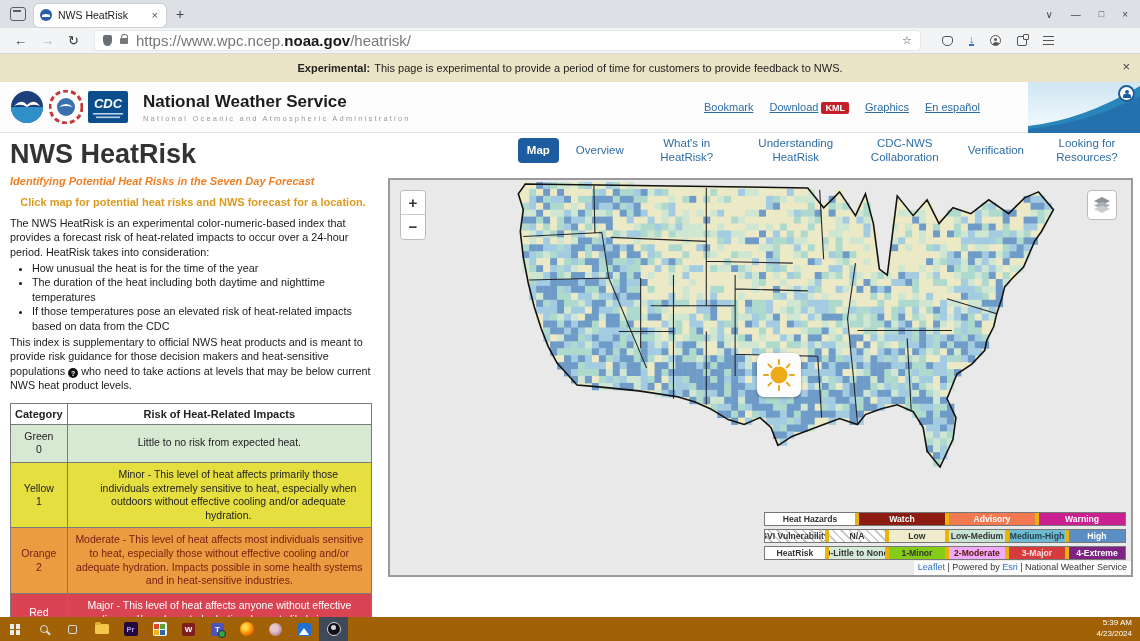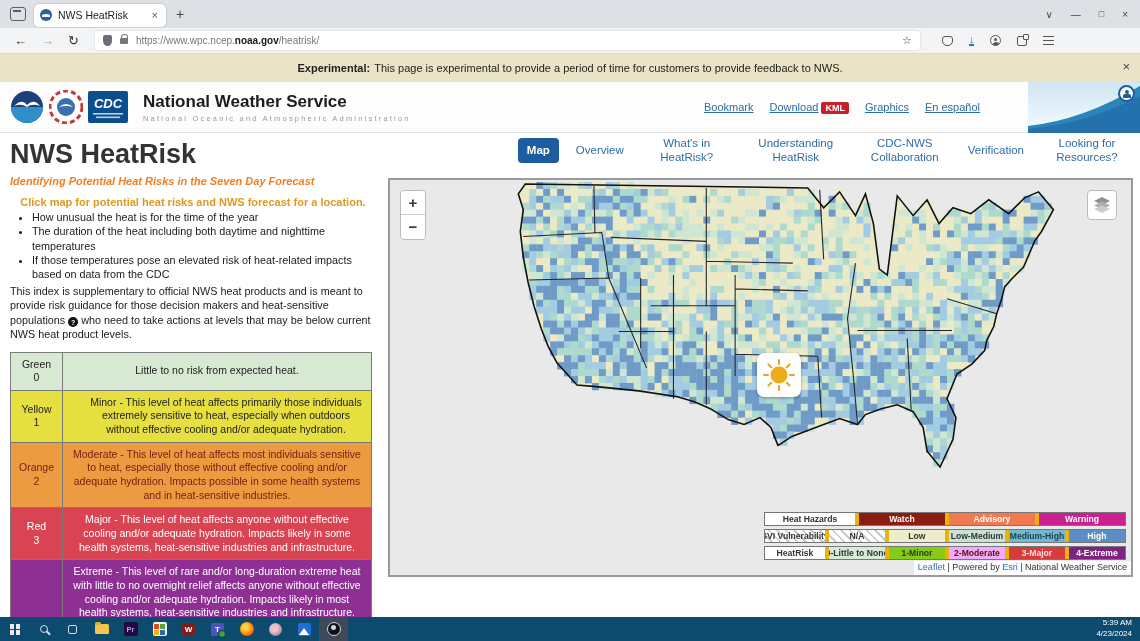--- a/index.html
+++ b/index.html
@@ -21,21 +21,21 @@
   .winbtn { color:#444; font-size:10px; }
   .winbtn.max { font-size:9px; }
 
   .toolbar { position:absolute; top:28px; left:0; right:0; height:26px; background:#f3f4f6; display:flex; align-items:center; border-bottom:1px solid #d8d8d8; }
   .navbtn { font-size:13px; color:#333; margin-left:14px; }
   .navbtn.disabled { color:#aaa; }
   .urlbar { margin-left:16px; width:825px; height:19px; background:#fff; border-radius:3px; box-shadow:0 0 2px rgba(0,0,0,.2); display:flex; align-items:center; padding:0 8px; }
   .shield { width:9px; height:11px; background:#6a6f76; border-radius:2px 2px 50% 50%; margin-right:8px; flex:0 0 9px; }
   .lock { width:8px; height:6px; background:#777; border-radius:1px; position:relative; margin-right:8px; flex:0 0 8px; }
   .lock::before { content:""; position:absolute; left:1.5px; top:-4px; width:5px; height:5px; border:1.3px solid #777; border-radius:50% 50% 0 0; border-bottom:none; }
-  .url { font-size:10px; color:#777; white-space:nowrap; flex:1; }
+  .url { font-size:15px; color:#777; white-space:nowrap; flex:1; }
   .url b { color:#1a1a1a; }
   .urlstar { font-size:11px; color:#555; }
   .toolbar-icons { display:flex; align-items:center; gap:16px; margin-left:22px; }
   .pocket { width:11px; height:10px; border:1.4px solid #555; border-radius:3px 3px 5px 5px; }
   .dl { font-size:11px; font-weight:bold; color:#2a6fd4; border-bottom:2px solid #2a6fd4; line-height:9px; }
   .account { width:11px; height:11px; border:1.4px solid #555; border-radius:50%; position:relative; }
   .account::before { content:""; position:absolute; left:3px; top:1.5px; width:3px; height:3px; border-radius:50%; background:#555; }
   .account::after { content:""; position:absolute; left:1.5px; top:5.5px; width:6px; height:3px; border-radius:3px 3px 0 0; background:#555; }
   .ext { width:10px; height:10px; border:1.4px solid #555; border-radius:2px; position:relative; }
   .ext::after { content:""; position:absolute; right:-3px; top:-3px; width:4px; height:4px; background:#f3f4f6; border:1.4px solid #555; border-radius:1px; }
@@ -211,33 +211,38 @@
         </span>
     </div>
   </div>
 
   <div class="main">
 
     <div class="leftcol">
       <div class="page-title">NWS HeatRisk</div>
       <div class="tagline">Identifying Potential Heat Risks in the Seven Day Forecast</div>
       <div class="instruction">Click map for potential heat risks and NWS forecast for a location.</div>
+      <div class="para">The NWS HeatRisk is an experimental color-numeric-based index that provides a forecast risk of heat-related impacts to occur over a 24-hour period. HeatRisk takes into consideration:</div>
       <ul class="bullets">
         <li>How unusual the heat is for the time of the year</li>
         <li>The duration of the heat including both daytime and nighttime temperatures</li>
         <li>If those temperatures pose an elevated risk of heat-related impacts based on data from the CDC</li>
       </ul>
       <div class="para" style="margin-top:2px">
         <span>This index is supplementary to official NWS heat products and is meant to provide risk guidance for those decision makers and heat-sensitive populations</span>
         <span class="qicon">?</span>
         <span>who need to take actions at levels that may be below current NWS heat product levels.</span>
       </div>
 
       <table class="risk-table">
         <tbody>
+            <tr>
+          <th class="cat-cell">Category</th>
+          <th>Risk of Heat-Related Impacts</th>
+        </tr>
         <tr>
           <td class="cat-cell" style="background: rgb(216, 233, 211); color: rgb(34, 34, 34);">
                 <div>Green</div>
                 <div>0</div>
               </td>
           <td style="background: rgb(216, 233, 211); color: rgb(34, 34, 34);">Little to no risk from expected heat.</td>
         </tr>
         <tr>
           <td class="cat-cell" style="background: rgb(230, 223, 64); color: rgb(34, 34, 34);">
                 <div>Yellow</div>
@@ -2405,21 +2410,21 @@
           <span class="lcell" style="background: rgb(126, 35, 131); color: rgb(255, 255, 255);">4-Extreme</span>
         </div>
       </div>
 
       <div class="attrib">
         <a href="#">Leaflet</a><span> | </span><span>Powered by </span><a href="#">Esri</a><span> | </span><span>National Weather Service</span>
       </div>
     </div>
   </div>
 
-  <div class="taskbar" style="background: #0c4a6e;">
+  <div class="taskbar" style="background: #a16207;">
     <span class="task-btn">
         <span class="win-grid"></span>
       </span>
     <span class="task-btn">
         <span class="search-glyph"></span>
       </span>
     <span class="task-btn">
         <span class="tv-glyph"></span>
       </span>
     <span class="task-btn">

